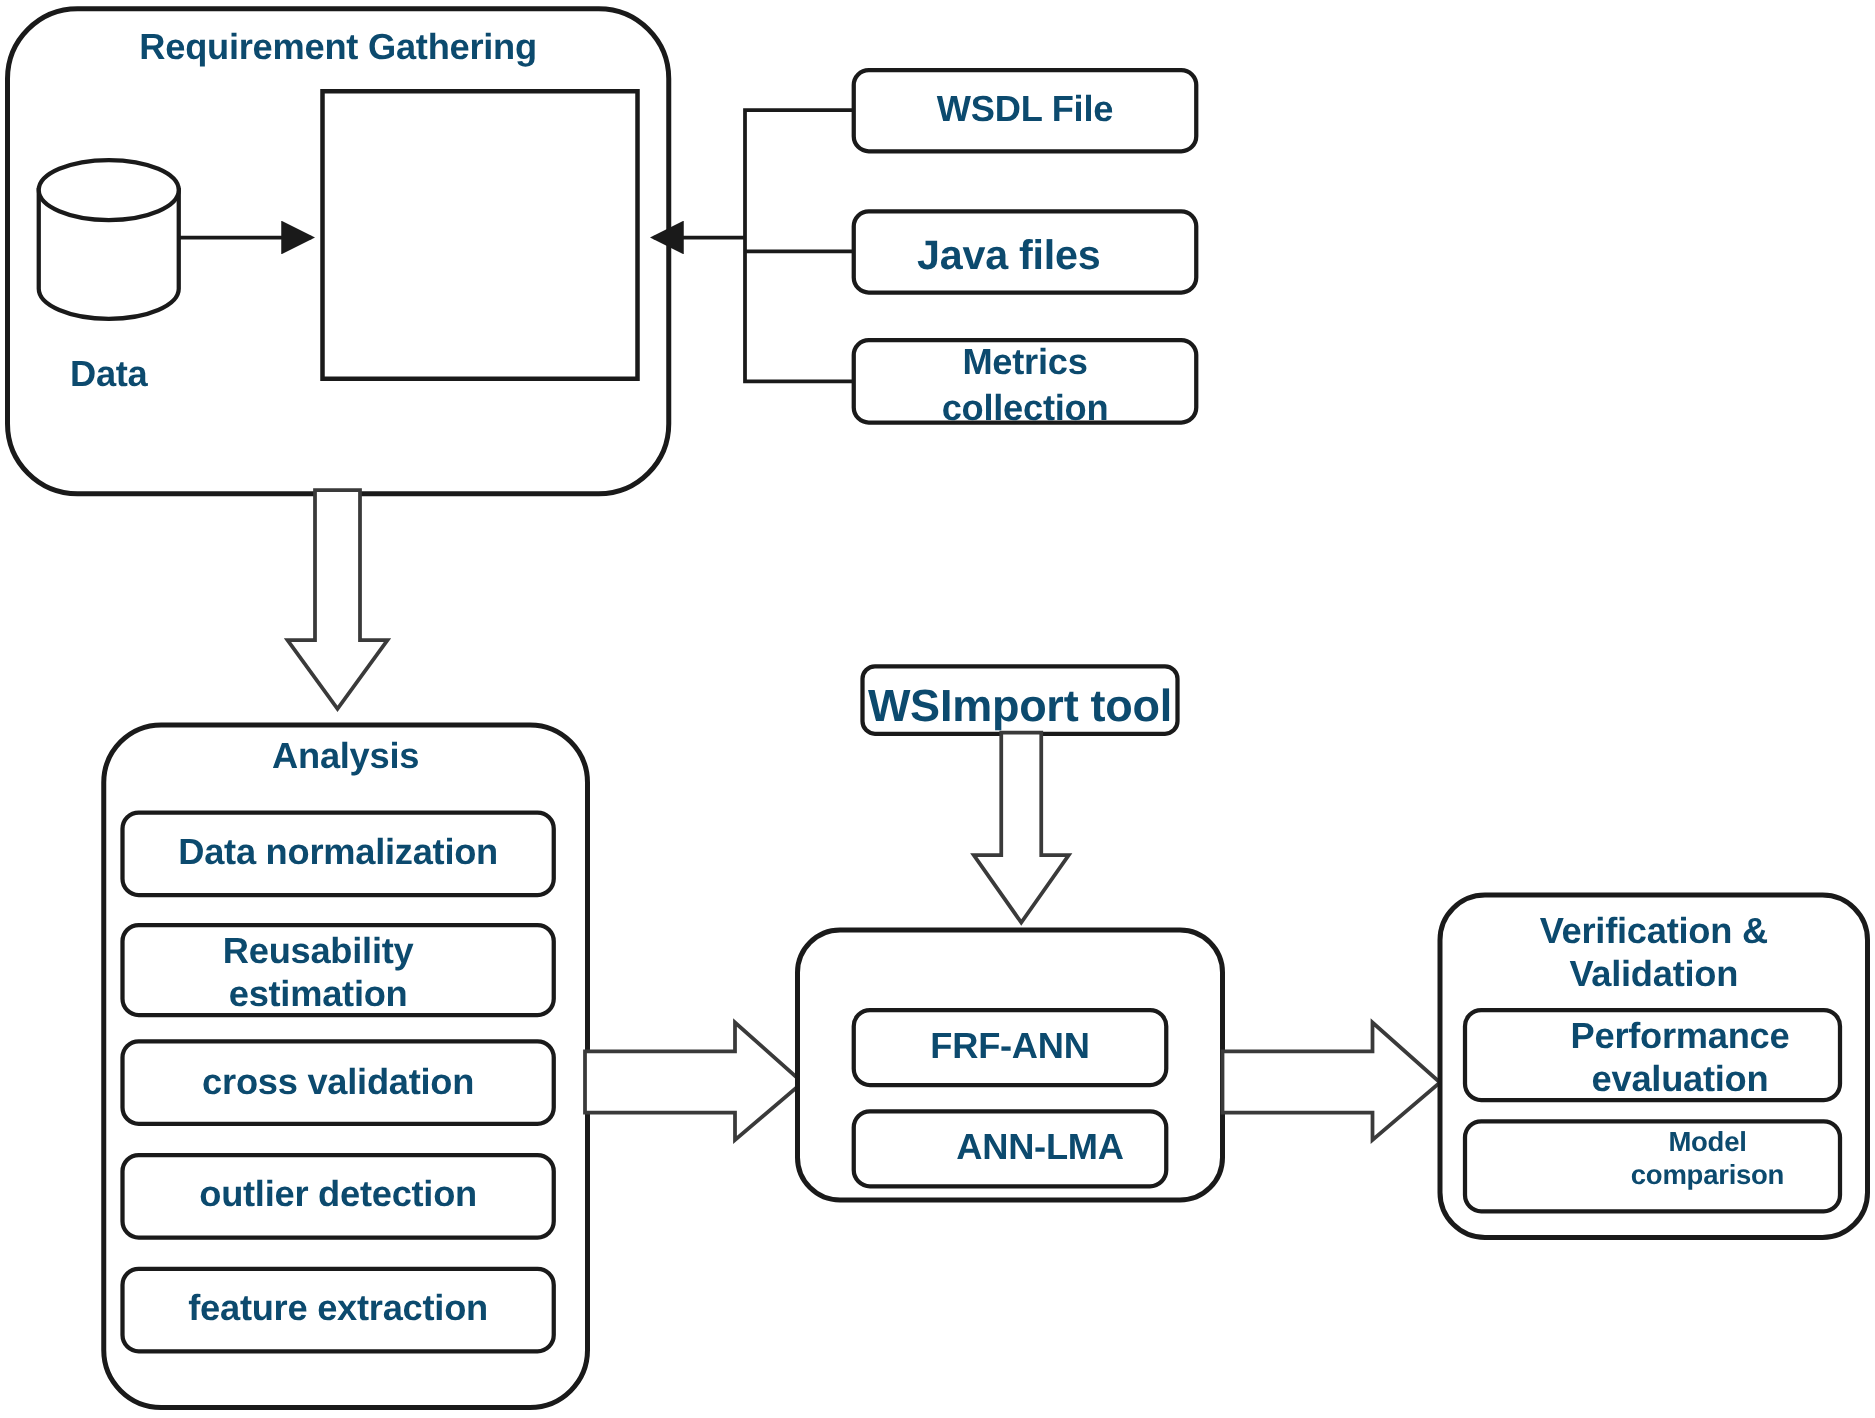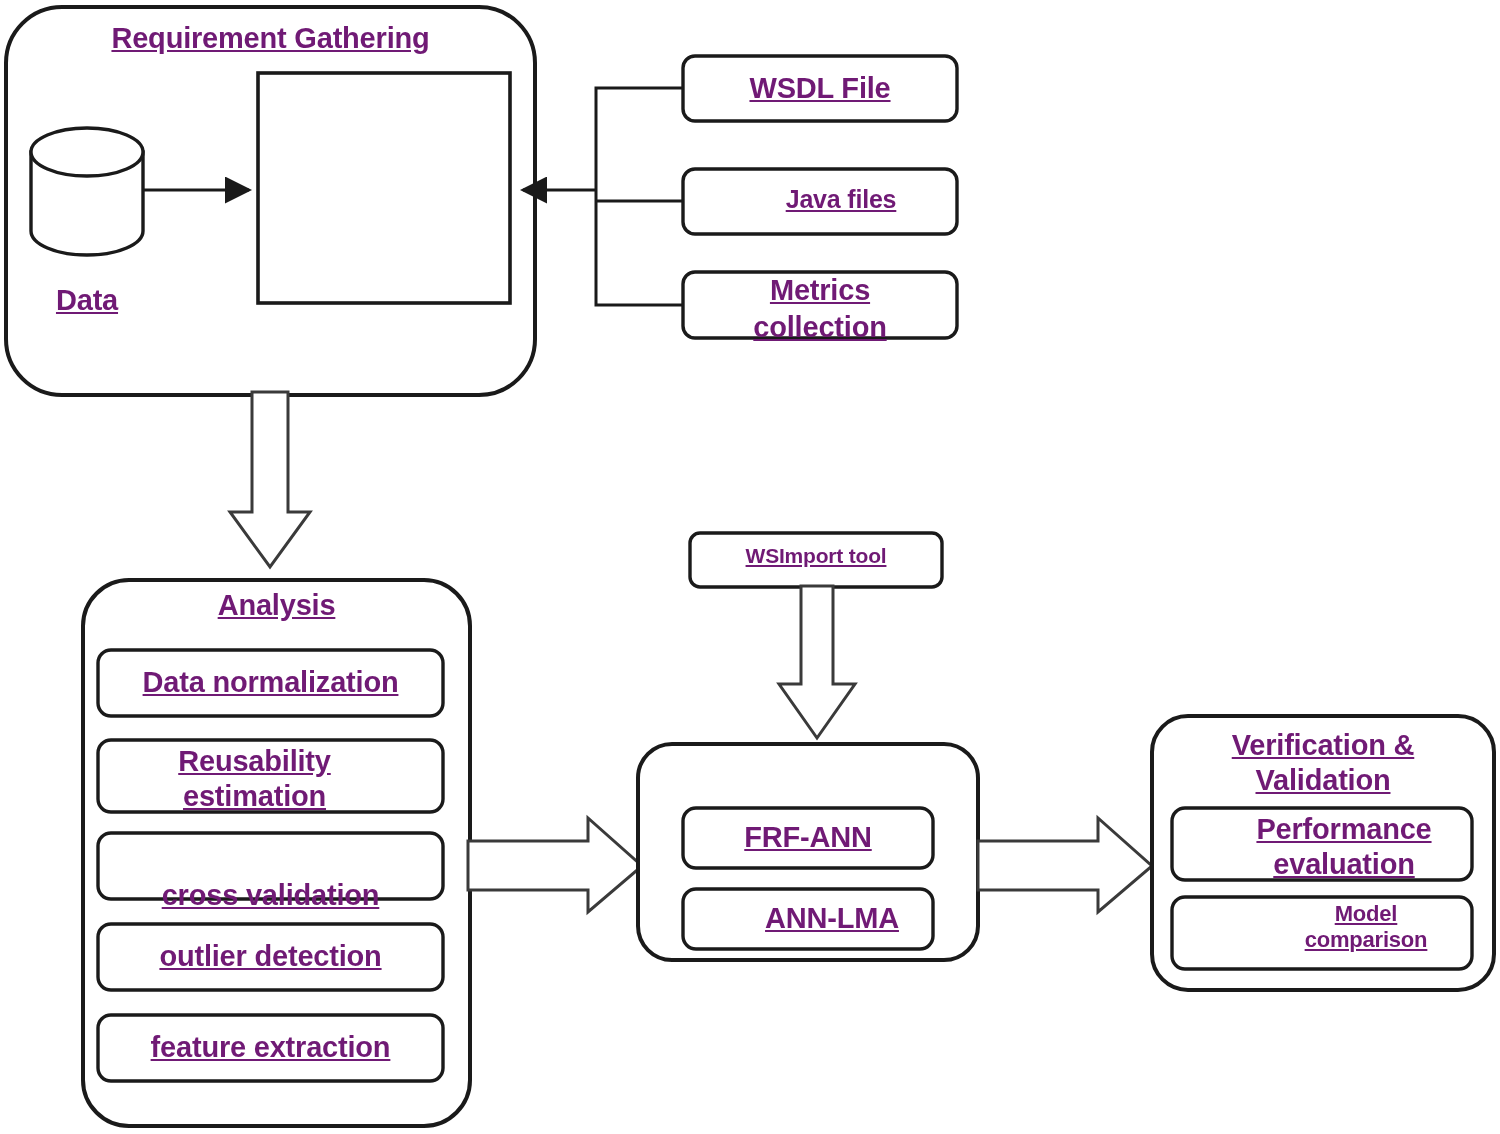--- a/index.html
+++ b/index.html
@@ -3,22 +3,22 @@
 <meta charset="utf-8">
 <style>
   html,body{margin:0;padding:0;background:#ffffff;}
   body{width:1500px;height:1134px;overflow:hidden;
        font-family:"Liberation Sans",sans-serif;}
   #stage{position:relative;width:1500px;height:1134px;background:#fff;}
   svg{position:absolute;left:0;top:0;width:1500px;height:1134px;}
   .shape{fill:#ffffff;stroke:#1a1a1a;}
   .edge{fill:none;stroke:#1a1a1a;stroke-width:3;}
   .blockarrow{fill:#ffffff;stroke:#3a3a3a;stroke-width:3;stroke-linejoin:miter;}
-  .lbl{position:absolute;color:#701a75;font-weight:bold;text-align:center;
-       line-height:1.14;letter-spacing:-0.2px;white-space:pre-line;text-decoration:underline;}
+  .lbl{position:absolute;color:#0c4a6e;font-weight:bold;text-align:center;
+       line-height:1.14;letter-spacing:-0.2px;white-space:pre-line;}
 </style>
 </head>
 <body>
 
 <div id="stage">
 
   <svg viewBox="0 0 1500 1134" xmlns="http://www.w3.org/2000/svg" aria-hidden="true">
     <defs>
       <marker id="ah" markerWidth="9" markerHeight="9" refX="8" refY="4.5" orient="auto">
         <path d="M0,0 L9,4.5 L0,9 z" fill="#1a1a1a"></path>
@@ -71,34 +71,34 @@
     <rect class="shape" x="1172" y="808" width="300" height="72" rx="13" ry="13" stroke-width="3.4"></rect>
     <rect class="shape" x="1172" y="897" width="300" height="72" rx="13" ry="13" stroke-width="3.4"></rect>
   </svg>
 
   <div class="lbl" style="left:6px;top:22px;width:529px;font-size:29px;">Requirement Gathering</div>
 
 
   <div class="lbl" style="left:25px;top:284px;width:124px;font-size:29px;">Data</div>
 
   <div class="lbl" style="left:683px;top:72px;width:274px;font-size:29px;">WSDL File</div>
-  <div class="lbl" style="left:711px;top:185px;width:260px;font-size:25px;">Java files</div>
+  <div class="lbl" style="left:677px;top:185px;width:260px;font-size:33px;">Java files</div>
   <div class="lbl" style="left:683px;top:272px;width:274px;font-size:29px;line-height:1.26;">Metrics
 collection</div>
 
   <div class="lbl" style="left:83px;top:589px;width:387px;font-size:29px;">Analysis</div>
 
   <div class="lbl" style="left:98px;top:666px;width:345px;font-size:29px;">Data normalization</div>
   <div class="lbl" style="left:82px;top:744px;width:345px;font-size:29px;line-height:1.2;">Reusability
 estimation</div>
-  <div class="lbl" style="left:98px;top:879px;width:345px;font-size:29px;">cross validation</div>
+  <div class="lbl" style="left:98px;top:850px;width:345px;font-size:29px;">cross validation</div>
   <div class="lbl" style="left:98px;top:940px;width:345px;font-size:29px;">outlier detection</div>
   <div class="lbl" style="left:98px;top:1031px;width:345px;font-size:29px;">feature extraction</div>
 
-  <div class="lbl" style="left:690px;top:544px;width:252px;font-size:21px;">WSImport tool</div>
+  <div class="lbl" style="left:690px;top:544px;width:252px;font-size:36px;">WSImport tool</div>
 
   <div class="lbl" style="left:683px;top:821px;width:250px;font-size:29px;">FRF-ANN</div>
   <div class="lbl" style="left:683px;top:902px;width:298px;font-size:29px;">ANN-LMA</div>
 
   <div class="lbl" style="left:1152px;top:728px;width:342px;font-size:29px;line-height:1.2;">Verification &amp;
 Validation</div>
   <div class="lbl" style="left:1172px;top:812px;width:300px;font-size:29px;line-height:1.2;padding-left:22px;">Performance
 evaluation</div>
   <div class="lbl" style="left:1172px;top:901px;width:300px;font-size:22px;line-height:1.2;margin-left:44px;">Model
 comparison</div>

